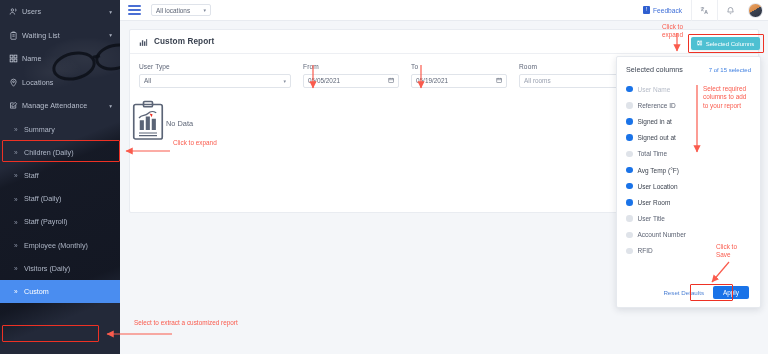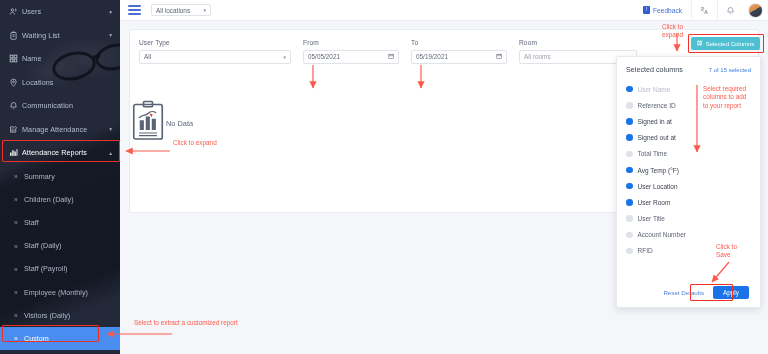--- a/index.html
+++ b/index.html
@@ -333,55 +333,33 @@
         <span class="ico">
           <svg width="9" height="9" viewBox="0 0 24 24" fill="none" stroke="currentColor" stroke-width="1.8">
             <path d="M12 22s7-7 7-12a7 7 0 1 0-14 0c0 5 7 12 7 12z"></path>
               <circle cx="12" cy="10" r="2.3"></circle>
           </svg>
         </span>
         <span class="lbl">Locations</span>
         <span class="caret"></span>
       </div>
 
-      <div class="nav-item">
-        <span class="ico">
-          <svg width="9" height="9" viewBox="0 0 24 24" fill="none" stroke="currentColor" stroke-width="1.8">
-            <path d="M6 10a6 6 0 1 1 12 0c0 4 1.5 6 1.5 6h-15S6 14 6 10z"></path>
-              <path d="M10.2 19.5a2 2 0 0 0 3.6 0"></path>
-          </svg>
-        </span>
-        <span class="lbl">Communication</span>
-        <span class="caret"></span>
-      </div>
 
       <div class="nav-item">
         <span class="ico">
           <svg width="9" height="9" viewBox="0 0 24 24" fill="none" stroke="currentColor" stroke-width="1.8">
             <path d="M4 5h8"></path>
               <path d="M4 5v14h14v-8"></path>
               <path d="M16.5 3.5l4 4L12 16h-4v-4z"></path>
           </svg>
         </span>
         <span class="lbl">Manage Attendance</span>
         <span class="caret">▾</span>
       </div>
 
-      <div class="nav-item active-head">
-        <span class="ico">
-          <svg width="9" height="9" viewBox="0 0 24 24" fill="currentColor">
-            <rect x="3" y="12" width="3.6" height="9"></rect>
-              <rect x="8.7" y="6" width="3.6" height="15"></rect>
-            <rect x="14.4" y="9" width="3.6" height="12"></rect>
-              <rect x="20.1" y="3" width="2.4" height="18"></rect>
-          </svg>
-        </span>
-        <span class="lbl">Attendance Reports</span>
-        <span class="caret">▴</span>
-      </div>
 
       <div class="nav-sub">
         <span class="chev">»</span>
         <span>Summary</span>
       </div>
       <div class="nav-sub">
         <span class="chev">»</span>
         <span>Children (Daily)</span>
       </div>
       <div class="nav-sub">
@@ -438,20 +416,31 @@
             <path d="M10.2 19.5a2 2 0 0 0 3.6 0"></path>
         </svg>
       </div>
       <div class="avatar"></div>
     </div>
   </div>
 
   <div class="main">
     <div class="card">
 
+      <div class="card-head">
+        <span>
+          <svg width="9" height="9" viewBox="0 0 24 24" fill="#4a5364">
+            <rect x="2" y="12" width="3.6" height="9"></rect>
+              <rect x="7.7" y="6" width="3.6" height="15"></rect>
+            <rect x="13.4" y="9" width="3.6" height="12"></rect>
+              <rect x="19.1" y="3" width="2.6" height="18"></rect>
+          </svg>
+        </span>
+        <span class="ttl">Custom Report</span>
+      </div>
 
       <div class="form-row">
         <div class="field user-type">
           <span class="field-label">User Type</span>
           <div class="control">
             <span>All</span>
             <span class="cd">▾</span>
           </div>
         </div>
 

